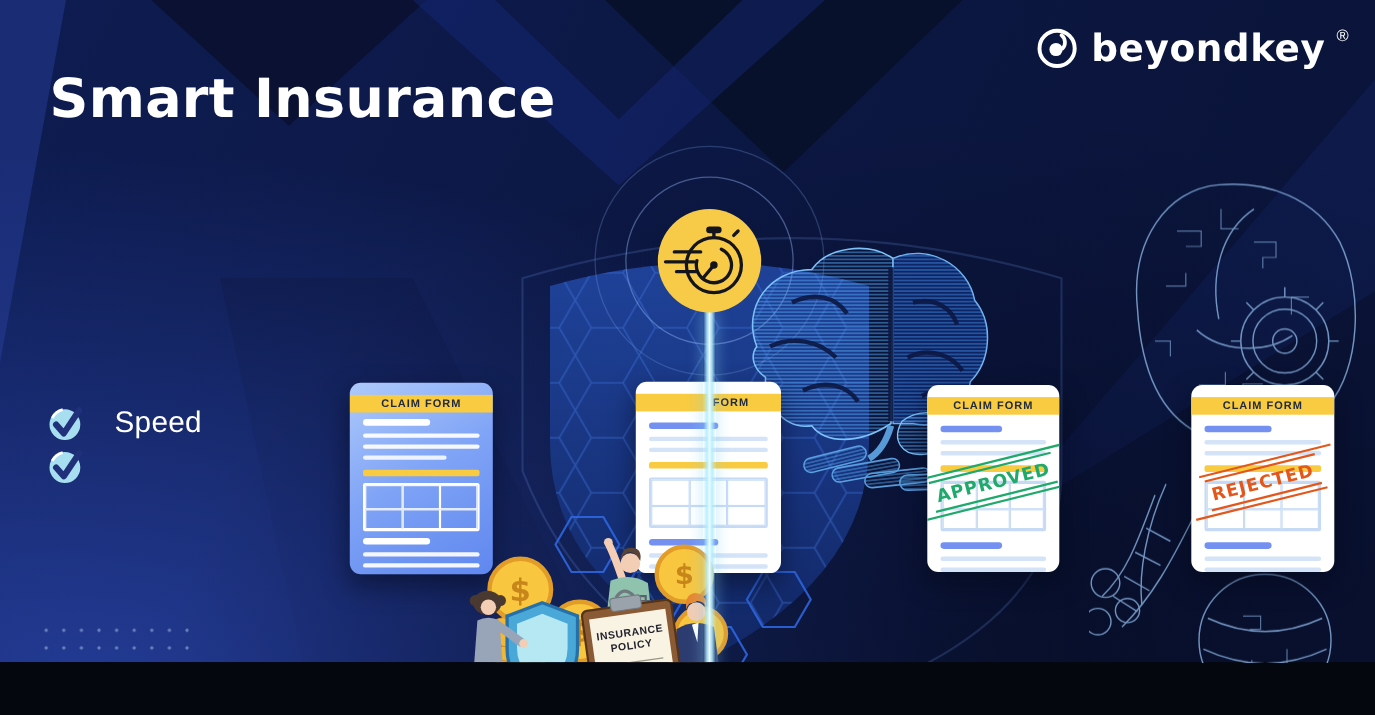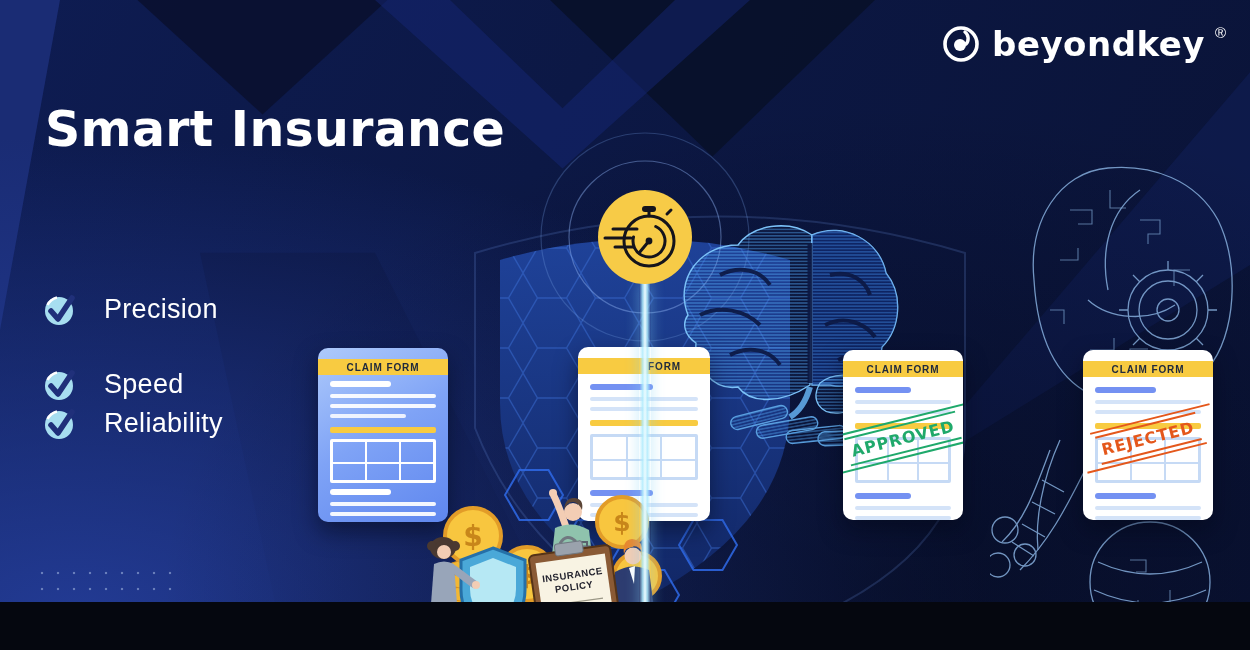--- a/index.html
+++ b/index.html
@@ -21,21 +21,21 @@
   .vig-br{position:absolute;inset:0;background:radial-gradient(ellipse at 72% 98%,rgba(4,8,24,.5),rgba(4,8,24,0) 58%);}
   .dots{position:absolute;left:34px;top:565px;width:142px;height:80px;
     background-image:radial-gradient(rgba(165,185,225,.55) 1.3px,rgba(0,0,0,0) 1.6px);
     background-size:16px 16px;}
   
   .logo{position:absolute;top:22px;right:24px;display:flex;align-items:flex-start;gap:10px;z-index:50;}
   .logo-text{color:#fff;font-size:34px;font-weight:600;letter-spacing:.5px;line-height:44px;font-family:"DejaVu Sans",sans-serif;}
   .logo-reg{color:#fff;font-size:15px;font-weight:400;margin-top:2px;}
   
   .headline{position:absolute;left:45px;top:56px;z-index:50;color:#fff;font-weight:700;
-    font-size:49px;line-height:67px;letter-spacing:.3px;font-family:"DejaVu Sans",sans-serif;margin-top:40px;}
+    font-size:49px;line-height:67px;letter-spacing:.3px;font-family:"DejaVu Sans",sans-serif;}
   
   .feature{position:absolute;left:42px;display:flex;align-items:center;gap:26px;z-index:50;}
   .feature .lbl{color:#fff;font-size:27px;font-weight:500;letter-spacing:.3px;}
   .f1{top:290px;} .f2{top:342px;margin-top:23px;} .f3{top:404px;}
   
   .card{position:absolute;width:130px;height:172px;background:#fff;border-radius:10px;
     box-shadow:0 10px 22px rgba(3,7,24,.5);z-index:20;overflow:hidden;}
   .card.blue{background:linear-gradient(150deg,#AECAFB 0%,#7FA3F6 48%,#5F87EF 100%);}
   .card-head{position:absolute;left:0;right:0;top:11px;height:16px;background:#F8CB41;
     display:flex;align-items:center;justify-content:center;
@@ -199,43 +199,34 @@
       <path d="M25,10 C29,13 29,19 26,22" fill="none" stroke="#fff" stroke-width="3.4" stroke-linecap="round"></path>
     </svg>
     <span class="logo-text">beyondkey</span>
     <span class="logo-reg">®</span>
   </div>
 
   <div class="headline">
     <div>Smart Insurance</div>
   </div>
 
-  <div class="feature f1">
-    <svg width="36" height="38" viewBox="0 0 36 38">
-      <circle cx="17" cy="21" r="14" fill="#A7DEF0"></circle>
-      <path d="M5.5,15 A14,14 0 0 1 15,7.4" fill="none" stroke="#fff" stroke-width="2.6"></path>
-      <path d="M9,21 L16,29 L30,8" fill="none" stroke="#20307A" stroke-width="5.6" stroke-linecap="round" stroke-linejoin="round"></path>
-    </svg>
-    <span class="lbl">Precision</span>
-  </div>
   <div class="feature f2">
     <svg width="36" height="38" viewBox="0 0 36 38">
       <circle cx="17" cy="21" r="14" fill="#A7DEF0"></circle>
       <path d="M5.5,15 A14,14 0 0 1 15,7.4" fill="none" stroke="#fff" stroke-width="2.6"></path>
       <path d="M9,21 L16,29 L30,8" fill="none" stroke="#20307A" stroke-width="5.6" stroke-linecap="round" stroke-linejoin="round"></path>
     </svg>
     <span class="lbl">Speed</span>
   </div>
   <div class="feature f3">
     <svg width="36" height="38" viewBox="0 0 36 38">
       <circle cx="17" cy="21" r="14" fill="#A7DEF0"></circle>
       <path d="M5.5,15 A14,14 0 0 1 15,7.4" fill="none" stroke="#fff" stroke-width="2.6"></path>
       <path d="M9,21 L16,29 L30,8" fill="none" stroke="#20307A" stroke-width="5.6" stroke-linecap="round" stroke-linejoin="round"></path>
     </svg>
-    <span class="lbl">Reliability</span>
   </div>
 
   <div class="card blue" style="left:318px;top:348px;height:174px;">
     <div class="card-head">CLAIM FORM</div>
     <div class="card-body">
       <div class="ln acc"></div>
       <div class="ln lt"></div>
       <div class="ln lt2"></div>
       <div class="ln med"></div>
       <div class="ln div"></div>

